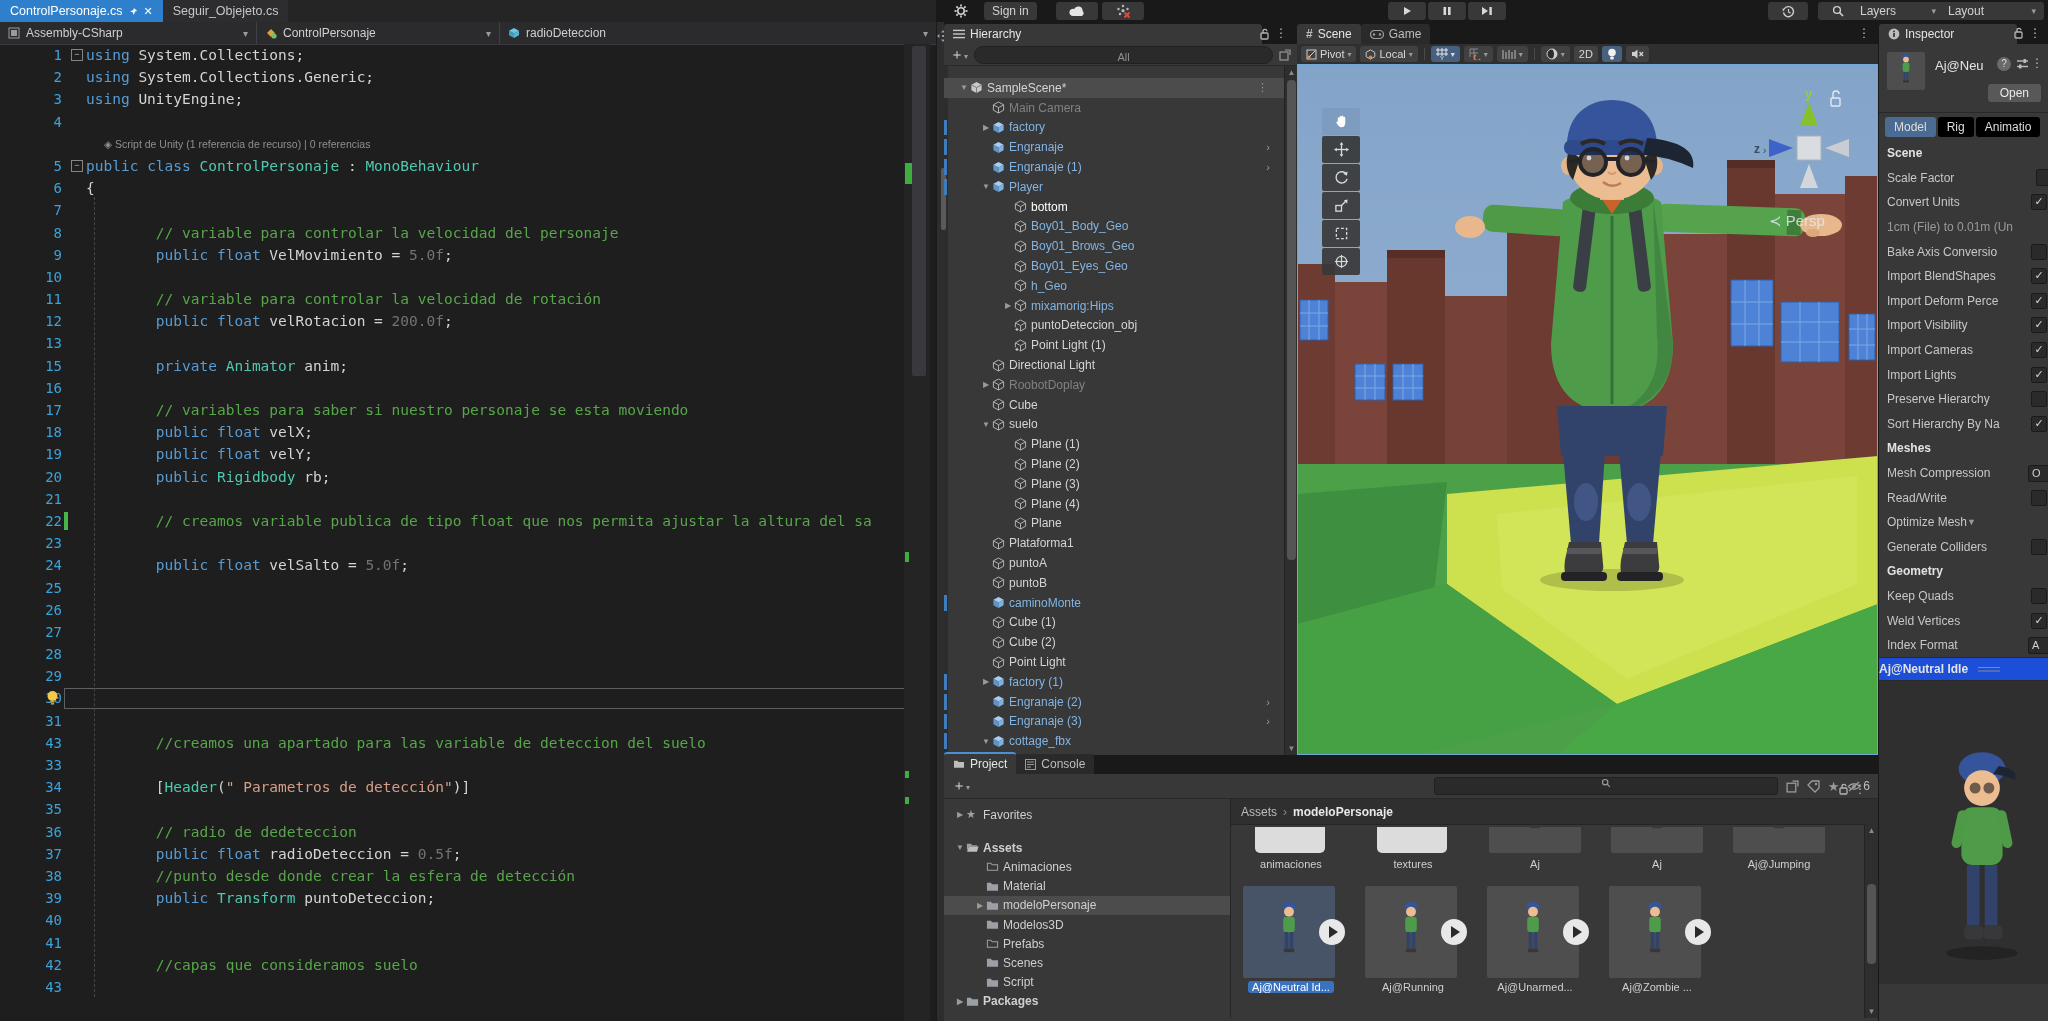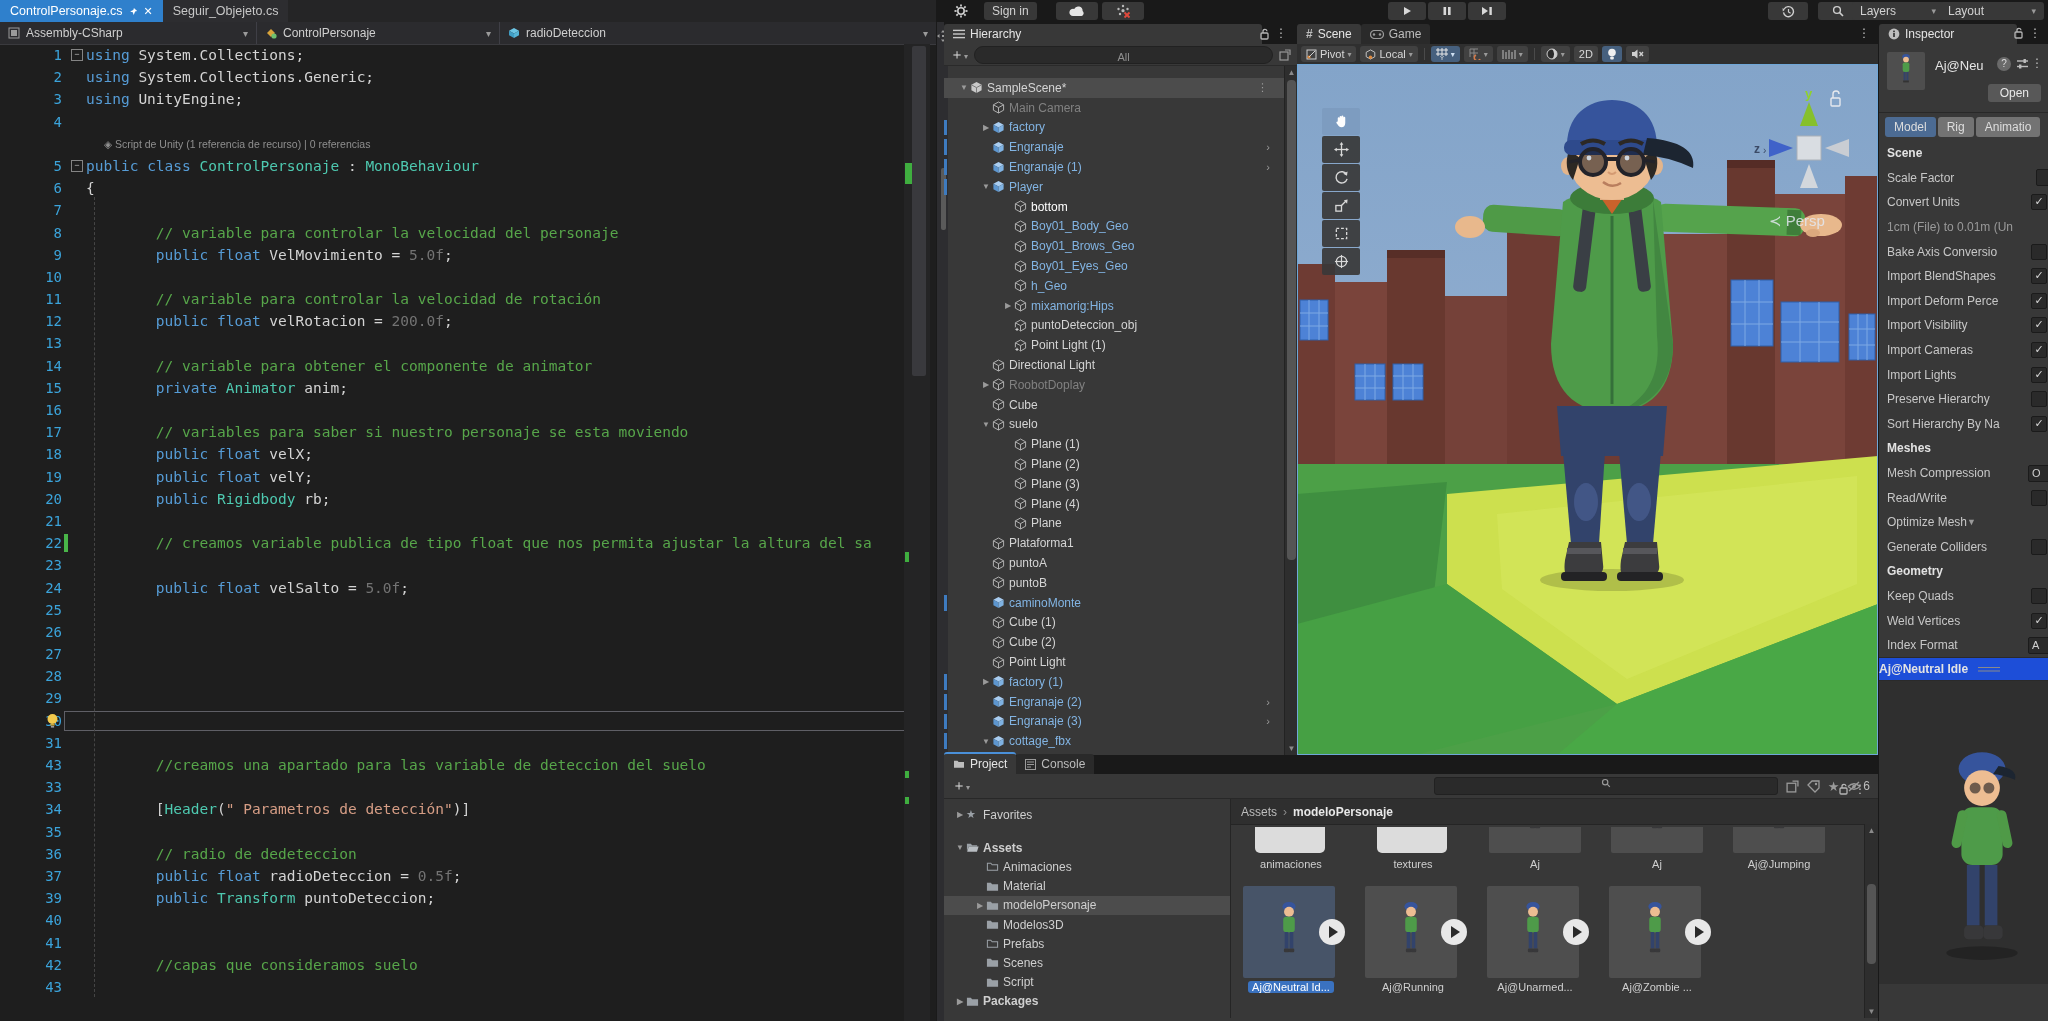--- a/index.html
+++ b/index.html
@@ -72,21 +72,21 @@
   .alabel .pill{background:#3a72c0;color:#fff;border-radius:3px;padding:0 4px;}
   .playbtn{position:absolute;right:-10px;top:50%;transform:translateY(-50%);width:26px;height:26px;border-radius:50%;background:#e8e8e8;display:flex;align-items:center;justify-content:center;}
   .playbtn:after{content:"";margin-left:2px;border-left:9px solid #2a2a2a;border-top:6px solid transparent;border-bottom:6px solid transparent;}
   
   #inspector{left:930px;top:22px;width:170px;height:999px;background:#383838;border-left:1px solid #191919;}
   .irow{display:flex;align-items:center;height:24.6px;padding-left:8px;font-size:12px;color:#c7c7c7;position:relative;}
   .irow .hd{font-weight:bold;color:#e2e2e2;}
   .chk{position:absolute;right:2px;width:14px;height:14px;background:#2a2a2a;border:1px solid #1b1b1b;border-radius:2px;color:#d8d8d8;font-size:11px;line-height:13px;text-align:center;}
   .frag{position:absolute;right:-2px;width:18px;height:15px;background:#2a2a2a;border:1px solid #1b1b1b;border-radius:2px;color:#cfcfcf;font-size:11px;line-height:14px;padding-left:3px;overflow:hidden;}
   .itabs{display:flex;gap:2px;padding:4px 6px;}
-  .itab{height:20px;border-radius:3px;background:#737373;color:#ddd;font-size:12px;display:flex;align-items:center;padding:0 9px;}
+  .itab{height:20px;border-radius:3px;background:#000000;color:#ddd;font-size:12px;display:flex;align-items:center;padding:0 9px;}
   .itab.on{background:#4c6b93;}
   .ghost{color:#9a9a9a;}
 </style>
 </head>
 <body>
 
 <div id="stage">
 
   <div id="vs" class="abs">
     <div id="vs-tabbar" class="abs">
@@ -218,27 +218,20 @@
     
     
     
     <div class="gut">13</div>
     <div class="fold"></div>
     <span class="ctext"></span></div>
         <div class="crow">
     
     
     
-    <div class="gut">14</div>
-    <div class="fold"></div>
-    <span class="ctext"><span class="tk-c">        // variable para obtener el componente de animator</span></span></div>
-        <div class="crow">
-    
-    
-    
     <div class="gut">15</div>
     <div class="fold"></div>
     <span class="ctext"><span class="tk-pl">        </span><span class="tk-kw">private</span><span class="tk-pl"> </span><span class="tk-ty">Animator</span><span class="tk-pl"> anim;</span></span></div>
         <div class="crow">
     
     
     
     <div class="gut">16</div>
     <div class="fold"></div>
     <span class="ctext"></span></div>
@@ -386,20 +379,27 @@
     <div class="gut">36</div>
     <div class="fold"></div>
     <span class="ctext"><span class="tk-c">        // radio de dedeteccion</span></span></div>
         <div class="crow">
     
     
     
     <div class="gut">37</div>
     <div class="fold"></div>
     <span class="ctext"><span class="tk-pl">        </span><span class="tk-kw">public</span><span class="tk-pl"> </span><span class="tk-kw">float</span><span class="tk-pl"> radioDeteccion = </span><span class="tk-num">0.5f</span><span class="tk-pl">;</span></span></div>
+        <div class="crow">
+    
+    
+    
+    <div class="gut">38</div>
+    <div class="fold"></div>
+    <span class="ctext"><span class="tk-c">        //punto desde donde crear la esfera de detección</span></span></div>
         <div class="crow">
     
     
     
     <div class="gut">39</div>
     <div class="fold"></div>
     <span class="ctext"><span class="tk-pl">        </span><span class="tk-kw">public</span><span class="tk-pl"> </span><span class="tk-ty">Transform</span><span class="tk-pl"> puntoDeteccion;</span></span></div>
         <div class="crow">
     
     

